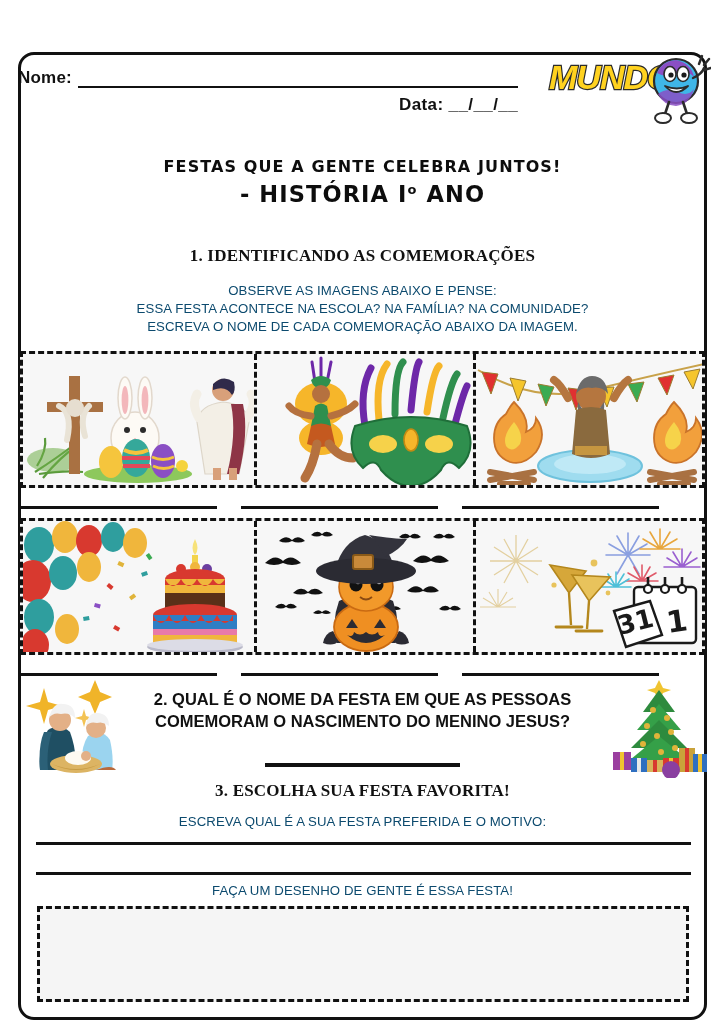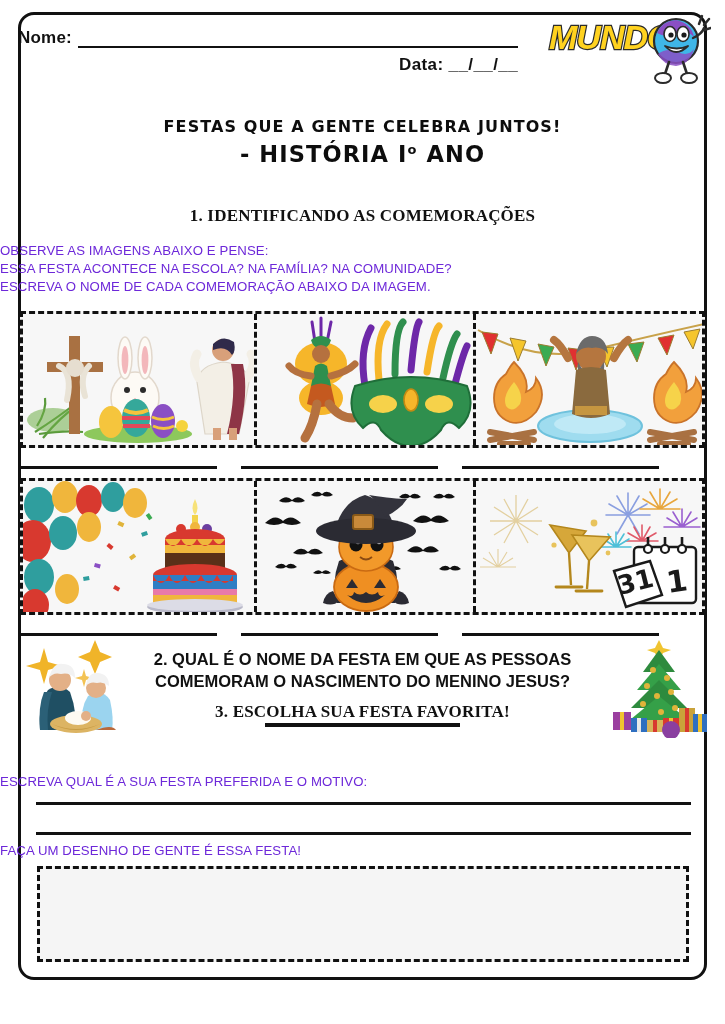--- a/index.html
+++ b/index.html
@@ -6,20 +6,21 @@
   html, body {
     width: 725px; height: 1024px;
     background: #ffffff;
     font-family: "Liberation Sans", sans-serif;
     overflow: hidden;
   }
   .page {
     position: relative;
     width: 725px; height: 780px;
     background: #ffffff;
+    margin-top: 40px;
   }
   .sheet {
     position: absolute;
     left: 18px; top: 12px;
     width: 689px; height: 968px;
     border: 3px solid #111;
     border-radius: 16px;
     background: #fff;
   }
 
@@ -61,21 +62,21 @@
   }
   .title-l2 sup { font-size: 13px; vertical-align: super; }
 
   .sec-head {
     position: absolute; left: 0; right: 0;
     text-align: center; font-size: 17px; font-weight: bold;
     color: #111; letter-spacing: .2px; font-family: Liberation Serif, serif;
   }
   .sec-sub {
     position: absolute; left: 0; right: 0;
-    font-size: 13.2px; color: #6d28d9;
+    text-align: center; font-size: 13.2px; color: #0c4a6e;
     line-height: 1.35; letter-spacing: .1px;
   }
 
   
   .picrow {
     position: absolute;
     border: 3px dashed #111;
     background: #f5f5f5;
     display: flex;
   }
@@ -537,21 +538,21 @@
           <rect x="78" y="70" width="4" height="24" fill="#d8392f"></rect>
        <rect x="86" y="76" width="14" height="18" fill="#2f6fc0"></rect>
           <rect x="91" y="76" width="4" height="18" fill="#f0c430"></rect>
        <circle cx="64" cy="92" r="9" fill="#8a3fa0"></circle>
      </g>
    </svg>
  </div>
 
  <div class="short-rule" style="left:265px; top:723px; width:195px;"></div>
 
- <div class="sec-head" style="top:702px">3. ESCOLHA SUA FESTA FAVORITA!</div>
+ <div class="sec-head" style="top:741px">3. ESCOLHA SUA FESTA FAVORITA!</div>
  <div class="sec-sub" style="top:773px">ESCREVA QUAL É A SUA FESTA PREFERIDA E O MOTIVO:</div>
 
  <div class="wide-rule" style="left:36px; top:802px; width:655px;"></div>
  <div class="wide-rule" style="left:36px; top:832px; width:655px;"></div>
 
  <div class="sec-sub" style="top:842px">FAÇA UM DESENHO DE GENTE É ESSA FESTA!</div>
 
  <div class="drawbox" style="left:37px; top:866px; width:652px; height:96px;"></div>
 
 </div>

